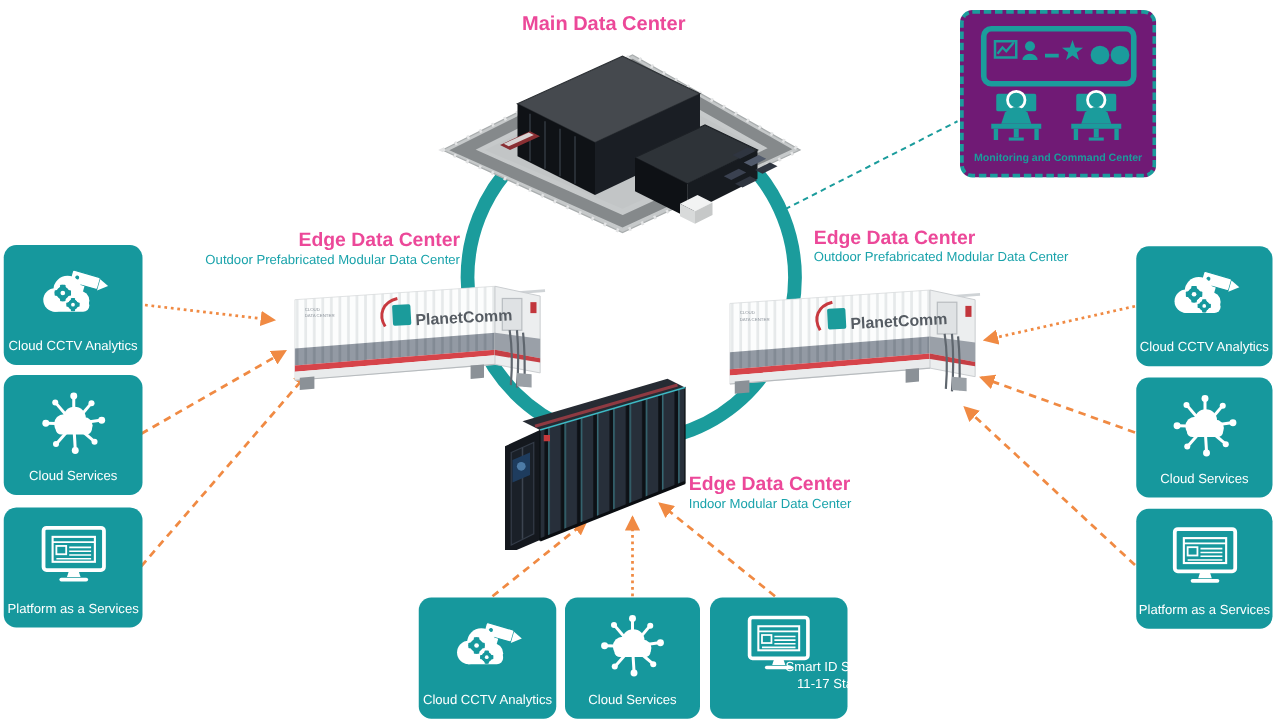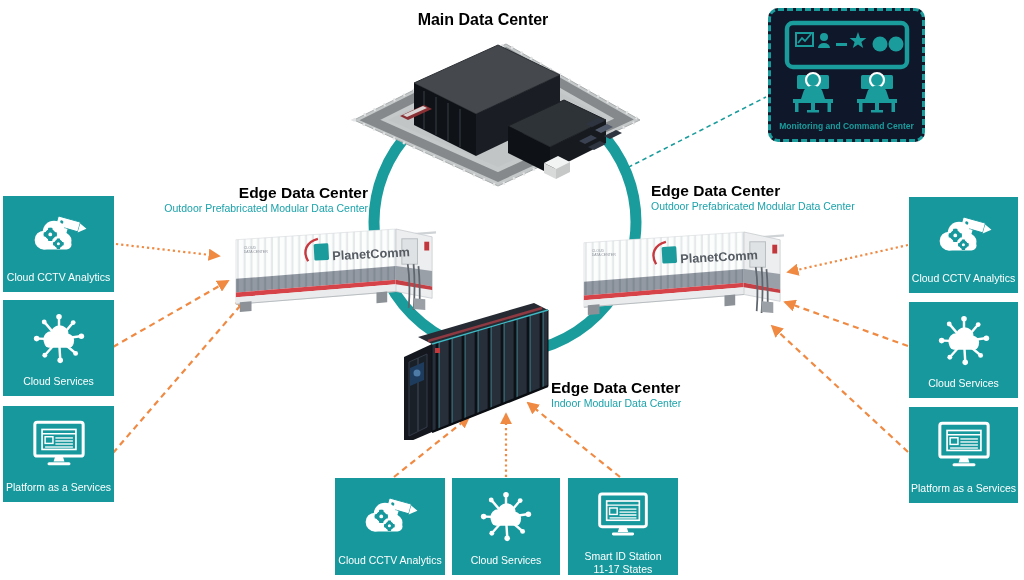--- a/index.html
+++ b/index.html
@@ -6,34 +6,34 @@
   #stage{position:relative;width:1024px;height:580px;background:#ffffff;overflow:hidden;
          font-family:"Liberation Sans","DejaVu Sans",sans-serif;}
   .abs{position:absolute;}
   
   #net{position:absolute;left:0;top:0;width:1024px;height:580px;}
   .ring{fill:none;stroke:#1b9c9c;stroke-width:11px;}
   .teal-dash{stroke:#1b9c9c;stroke-width:1.6px;stroke-dasharray:4.5 3.5;}
   .arr{stroke:#f08a43;stroke-width:2.2px;stroke-dasharray:6 4.5;fill:none;}
   .arr.dot{stroke-dasharray:2.2 3;}
   
-  .dc-title{font-weight:bold;font-size:15.5px;color:#000000;line-height:19px;white-space:nowrap;}
+  .dc-title{font-weight:bold;font-size:15.5px;color:#ec4899;line-height:19px;white-space:nowrap;}
   .dc-sub{font-weight:normal;font-size:10.5px;color:#1aa3ab;line-height:13px;white-space:nowrap;}
   #main-title{left:383px;top:10px;width:200px;text-align:center;font-size:16px;}
   #edge-left-titles{left:138px;top:183px;width:230px;text-align:right;}
   #edge-right-titles{left:651px;top:181px;text-align:left;}
   #edge-indoor-titles{left:551px;top:378px;text-align:left;}
   
-  .svc{position:absolute;background:#16989d;border-radius:0;}
+  .svc{position:absolute;background:#16989d;border-radius:10px;}
   .svc .svc-icon{position:absolute;top:9px;left:50%;transform:translateX(-50%);}
   .svc .svc-label{position:absolute;bottom:9px;left:0;width:100%;text-align:center;
                   color:#ffffff;font-size:10.5px;line-height:12.5px;white-space:nowrap;}
-  .svc .svc-label.two{bottom:0;white-space:normal;}
+  .svc .svc-label.two{bottom:22px;white-space:normal;margin-left:44px;}
   
-  #monitoring{left:768px;top:8px;width:157px;height:134px;border:3px dashed #1b9c9c;border-radius:10px;box-sizing:border-box;background:#0f172a;}
+  #monitoring{left:768px;top:8px;width:157px;height:134px;border:3px dashed #1b9c9c;border-radius:10px;box-sizing:border-box;background:#701a75;}
   #monitoring .mc-icon{position:absolute;top:9px;left:50%;transform:translateX(-50%);}
   #monitoring .mc-label{position:absolute;bottom:8px;left:0;width:100%;text-align:center;
                         color:#1b9c9c;font-weight:bold;font-size:8.5px;}
 </style>
 </head>
 <body>
 
 <div id="stage">
 
   <svg width="0" height="0" style="position:absolute" aria-hidden="true">

